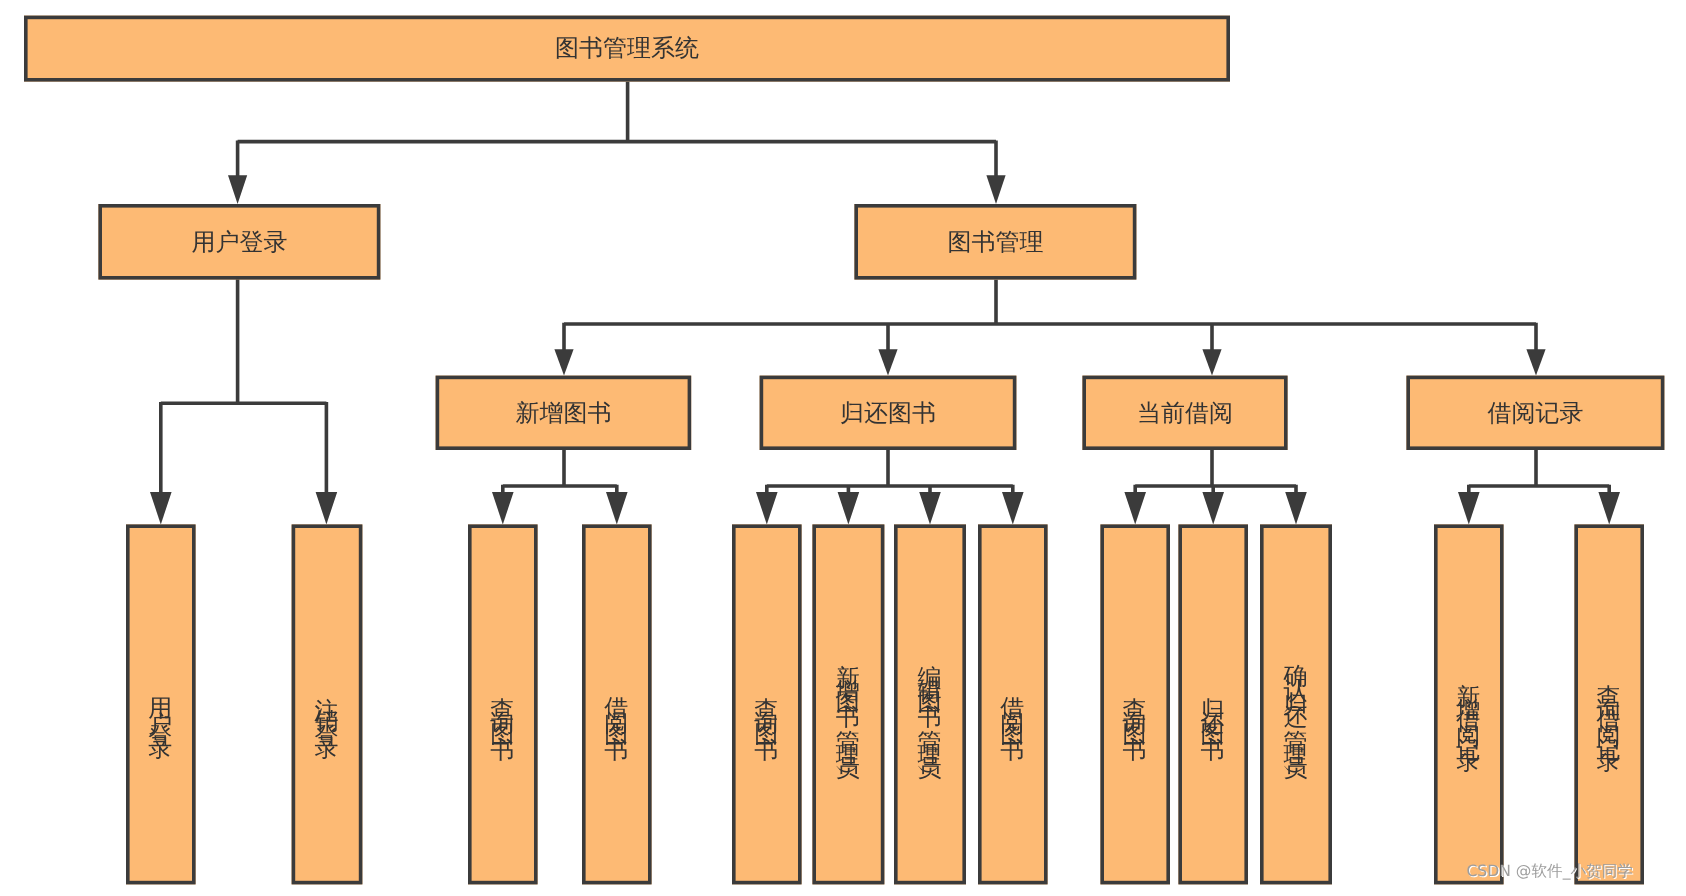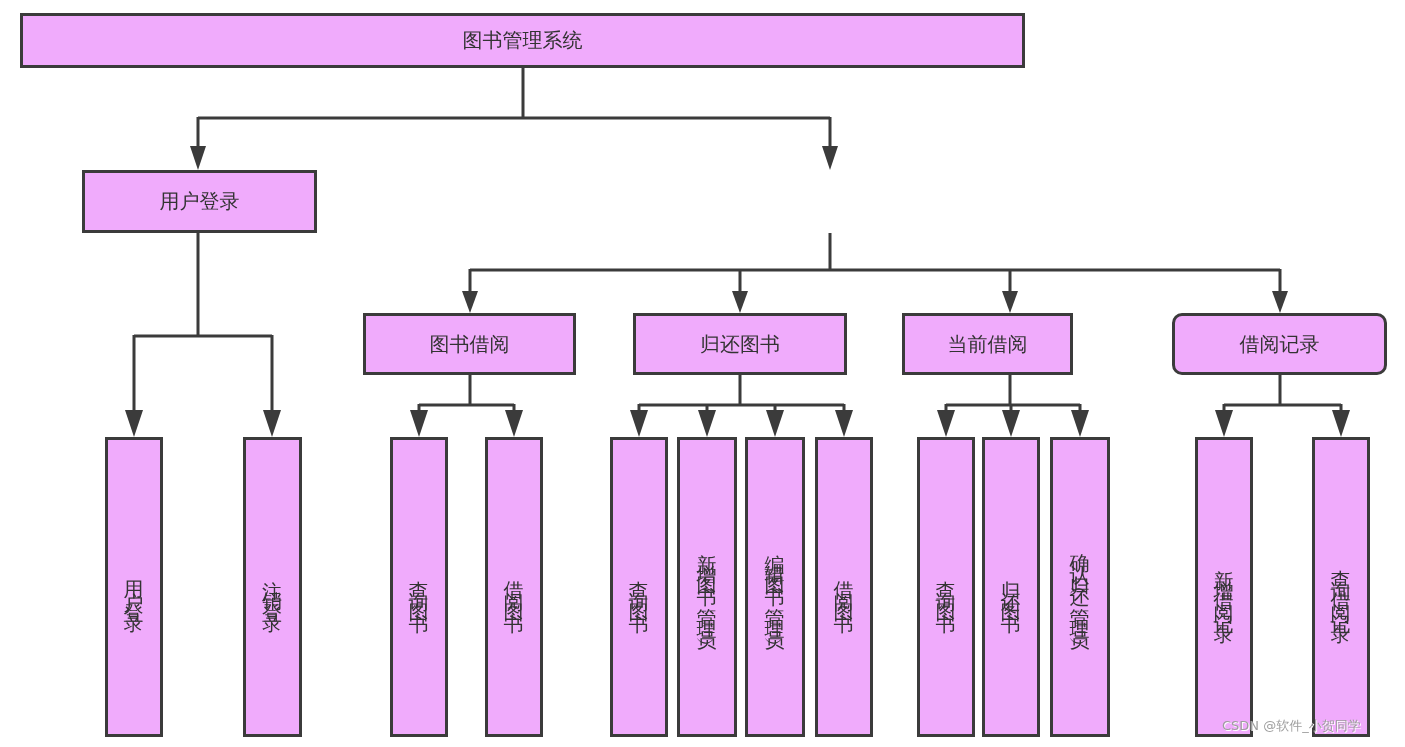--- a/index.html
+++ b/index.html
@@ -12,21 +12,21 @@
     overflow: hidden;
   }
   #connectors {
     position: absolute;
     left: 0; top: 0;
     width: 1405px; height: 747px;
     z-index: 1;
   }
   .node {
     position: absolute;
-    background: #f0abfc;
+    background: #fdba74;
     border: 3px solid #3b3b3b;
     box-sizing: border-box;
     display: flex;
     align-items: center;
     justify-content: center;
     color: #333333;
     font-size: 20px;
     z-index: 2;
     white-space: nowrap;
   }
@@ -41,21 +41,21 @@
   }
   
   #root  { left: 20px;  top: 13px;  width: 1005px; height: 55px; }
   
   #l2-0  { left: 82px;  top: 170px; width: 235px; height: 63px; }
   #l2-1  { left: 712px; top: 170px; width: 235px; height: 63px; }
   
   #l3-0  { left: 363px;  top: 313px; width: 213px; height: 62px; }
   #l3-1  { left: 633px;  top: 313px; width: 214px; height: 62px; }
   #l3-2  { left: 902px;  top: 313px; width: 171px; height: 62px; }
-  #l3-3  { left: 1172px; top: 313px; width: 215px; height: 62px; border-radius: 10px; }
+  #l3-3  { left: 1172px; top: 313px; width: 215px; height: 62px; }
   
   .leaf { top: 437px; height: 300px; }
   #leaf-0  { left: 105px;  width: 58px; }
   #leaf-1  { left: 243px;  width: 59px; }
   #leaf-2  { left: 390px;  width: 58px; }
   #leaf-3  { left: 485px;  width: 58px; }
   #leaf-4  { left: 610px;  width: 58px; }
   #leaf-5  { left: 677px;  width: 60px; }
   #leaf-6  { left: 745px;  width: 60px; }
   #leaf-7  { left: 815px;  width: 58px; }
@@ -113,22 +113,23 @@
     <polygon points="1071,410 1089,410 1080,437" fill="#3b3b3b"></polygon>
 
     <path d="M1280 375 V405 M1224 405 H1341 M1224 404 V413 M1341 404 V413" stroke="#3b3b3b" stroke-width="3" fill="none"></path>
     <polygon points="1215,410 1233,410 1224,437" fill="#3b3b3b"></polygon>
     <polygon points="1332,410 1350,410 1341,437" fill="#3b3b3b"></polygon>
   </svg>
 
   <div class="node" id="root">图书管理系统</div>
 
   <div class="node" id="l2-0">用户登录</div>
+  <div class="node" id="l2-1">图书管理</div>
 
-  <div class="node" id="l3-0">图书借阅</div>
+  <div class="node" id="l3-0">新增图书</div>
   <div class="node" id="l3-1">归还图书</div>
   <div class="node" id="l3-2">当前借阅</div>
   <div class="node" id="l3-3">借阅记录</div>
 
   <div class="node vnode leaf" id="leaf-0">
     <span class="vtext">用户登录</span>
   </div>
   <div class="node vnode leaf" id="leaf-1">
     <span class="vtext">注销登录</span>
   </div>

